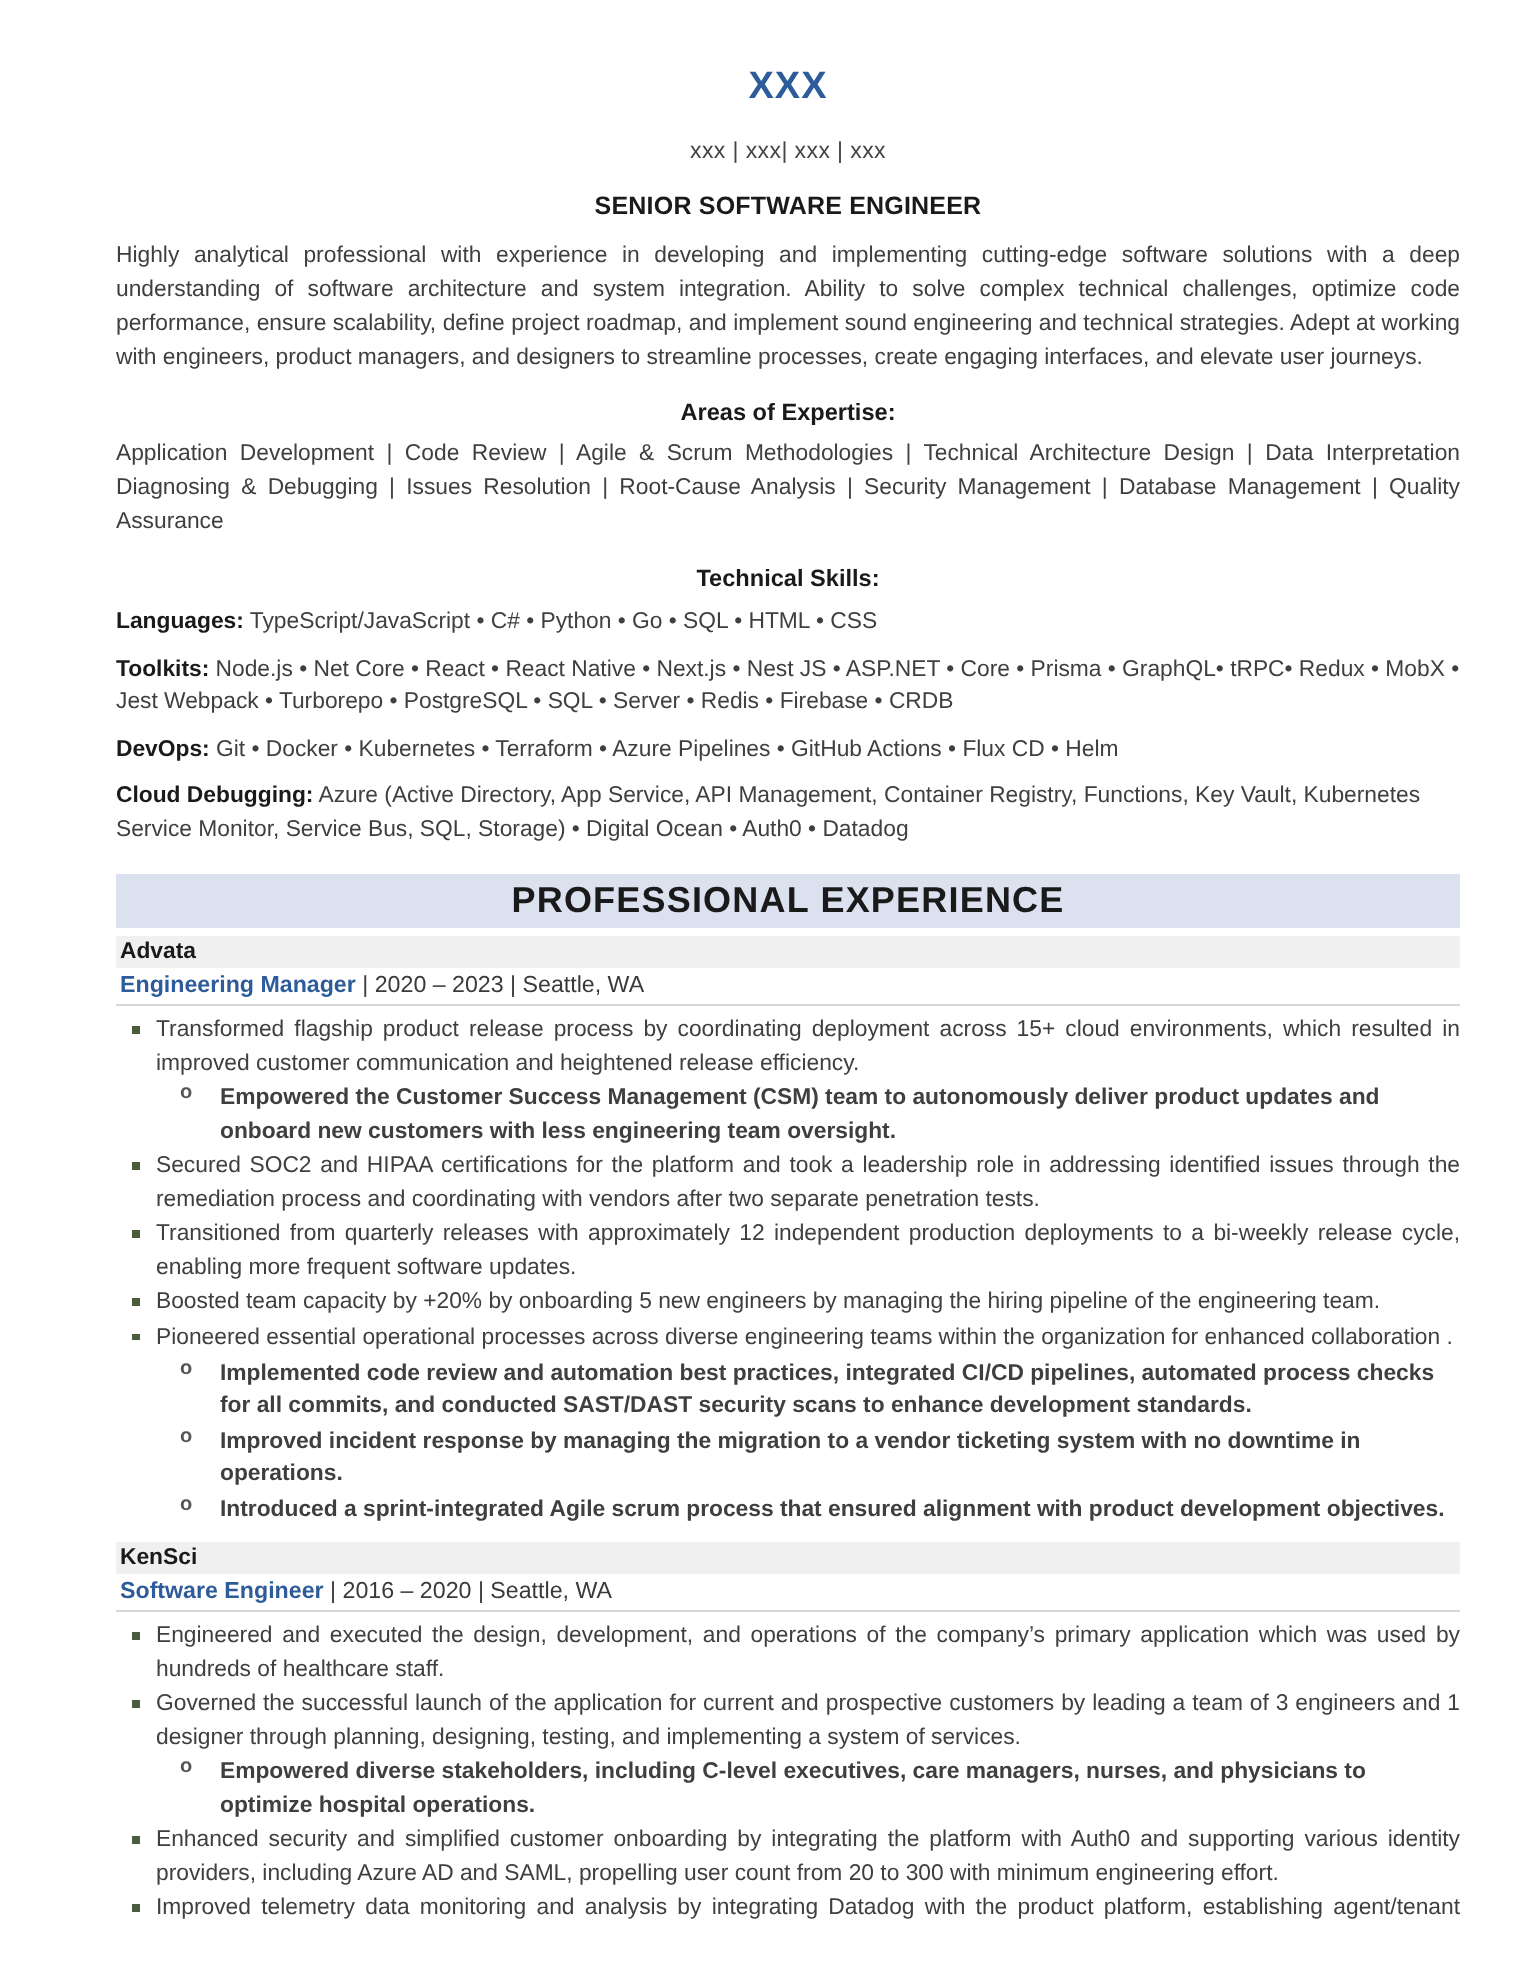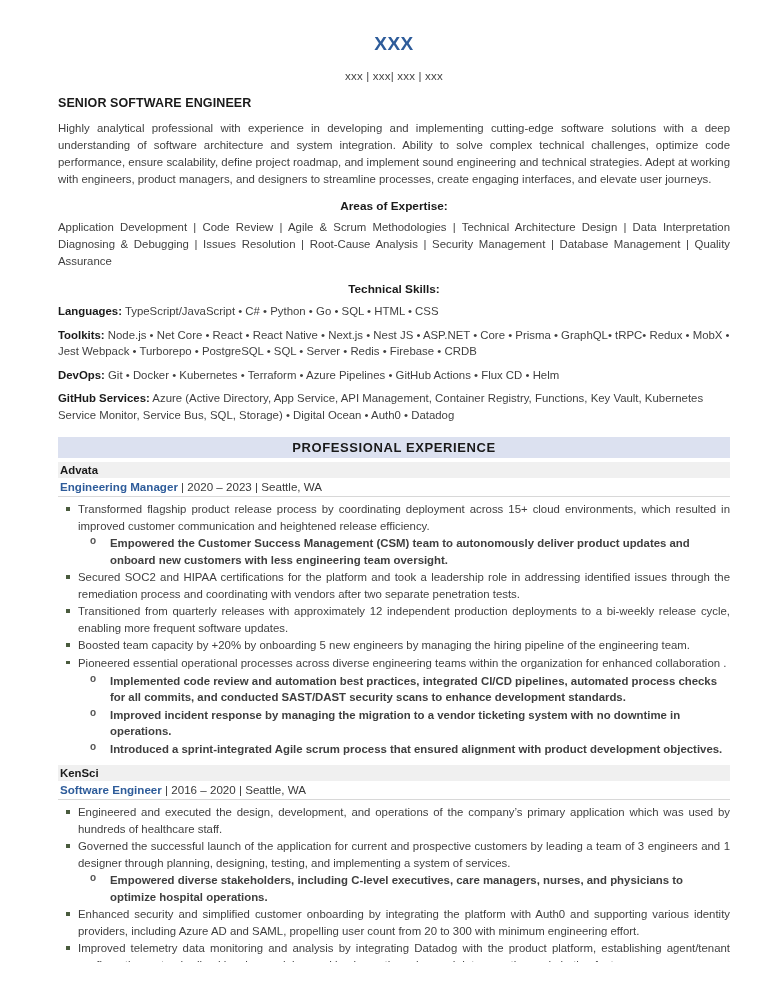--- a/index.html
+++ b/index.html
@@ -34,20 +34,21 @@
     line-height: 1.1;
   }
   .contact {
     text-align: center;
     font-size: 11.5px;
     color: #444444;
     margin: 15px 0 0 0;
     letter-spacing: 0.2px;
   }
   .headline {
+    text-align: center;
     font-size: 12.5px;
     font-weight: bold;
     color: #1a1a1a;
     margin: 14px 0 0 0;
     letter-spacing: 0.1px;
   }
 
   .summary {
     font-size: 11.4px;
     line-height: 1.48;
@@ -84,21 +85,21 @@
   }
   .skill-row .label {
     font-weight: bold;
     color: #1a1a1a;
   }
 
   
   .section-bar {
     background: #dce1f0;
     text-align: center;
-    font-size: 13px;
+    font-size: 18px;
     font-weight: bold;
     color: #1a1a1a;
     letter-spacing: 0.6px;
     padding: 3px 0 3px 0;
     margin: 14px 0 0 0;
   }
 
   
   .company-bar {
     background: #f0f0f0;
@@ -184,21 +185,21 @@
 
   <div class="sub-heading">Areas of Expertise:</div>
   <div class="expertise-line justify">Application Development  |  Code Review  |  Agile &amp; Scrum Methodologies  |  Technical Architecture Design  |  Data Interpretation</div>
   <div class="expertise-line justify">Diagnosing &amp; Debugging | Issues Resolution | Root-Cause Analysis | Security Management | Database Management | Quality Assurance</div>
 
   <div class="sub-heading">Technical Skills:</div>
 
   <div class="skill-row"><span class="label">Languages:</span><span> TypeScript/JavaScript • C# • Python • Go • SQL • HTML • CSS</span></div>
   <div class="skill-row"><span class="label">Toolkits:</span><span> Node.js • Net Core • React • React Native • Next.js • Nest JS • ASP.NET • Core • Prisma • GraphQL• tRPC• Redux • MobX • Jest Webpack • Turborepo • PostgreSQL • SQL • Server • Redis • Firebase • CRDB</span></div>
   <div class="skill-row"><span class="label">DevOps:</span><span>  Git • Docker • Kubernetes • Terraform • Azure Pipelines • GitHub Actions • Flux CD • Helm</span></div>
-  <div class="skill-row"><span class="label">GitHub Services:</span><span> Azure (Active Directory, App Service, API Management, Container Registry, Functions, Key Vault, Kubernetes Service Monitor, Service Bus, SQL, Storage) • Digital Ocean • Auth0 • Datadog</span></div>
+  <div class="skill-row"><span class="label">Cloud Debugging:</span><span> Azure (Active Directory, App Service, API Management, Container Registry, Functions, Key Vault, Kubernetes Service Monitor, Service Bus, SQL, Storage) • Digital Ocean • Auth0 • Datadog</span></div>
 
   <div class="section-bar">PROFESSIONAL EXPERIENCE</div>
 
   <div class="company-bar">Advata</div>
   <div class="role-line"><span class="role">Engineering Manager</span><span> | 2020 – 2023 | Seattle, WA</span></div>
   <ul class="bullets">
     <li>Transformed flagship product release process by coordinating deployment across 15+ cloud environments, which resulted in improved customer communication and heightened release efficiency.</li>
     <li class="nobul">
       <ul class="subbullets">
         <li>Empowered the Customer Success Management (CSM) team to autonomously deliver product updates and onboard new customers with less engineering team oversight.</li>

